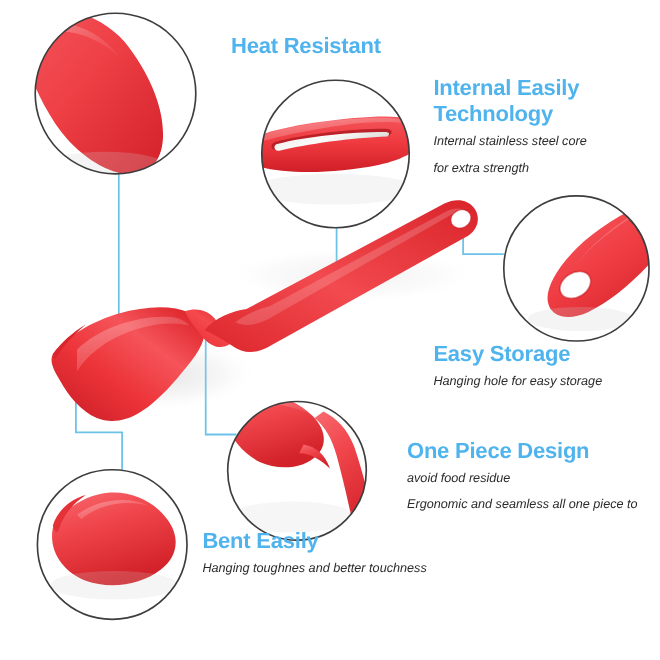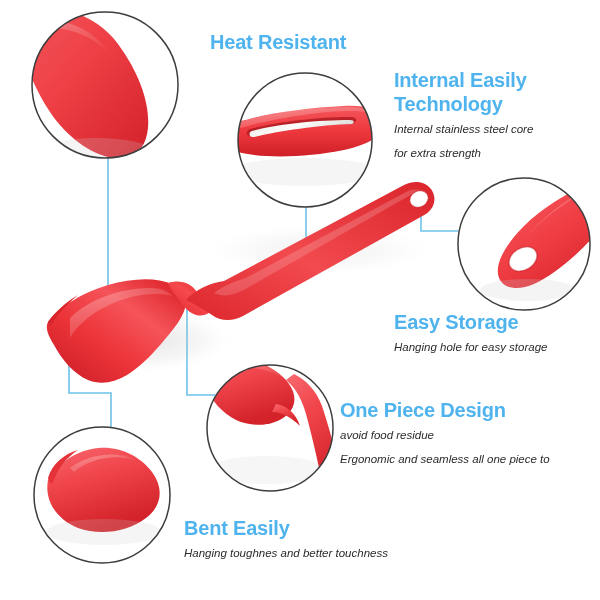--- a/index.html
+++ b/index.html
@@ -54,22 +54,22 @@
     font-size: 11.5px;
     line-height: 21px;
     margin-top: 3px;
   }
   .feature-sub.w2 { width: 215px; }
   .feature-sub.w3 { width: 230px; }
   
   #blk-heat      { left: 180px; top: 30px; margin-left: 30px; }
   #blk-internal  { left: 394px; top: 68px; }
   #blk-storage   { left: 394px; top: 310px; }
-  #blk-onepiece  { left: 340px; top: 398px; }
-  #blk-bent      { left: 184px; top: 516px; }
+  #blk-onepiece  { left: 370px; top: 398px; }
+  #blk-bent      { left: 184px; top: 480px; }
 </style>
 </head>
 <body>
 
 <div id="page">
 
   <svg id="art" viewBox="0 0 600 600">
     <defs>
 
       <linearGradient id="gRedBody" x1="0" y1="1" x2="1" y2="0">

